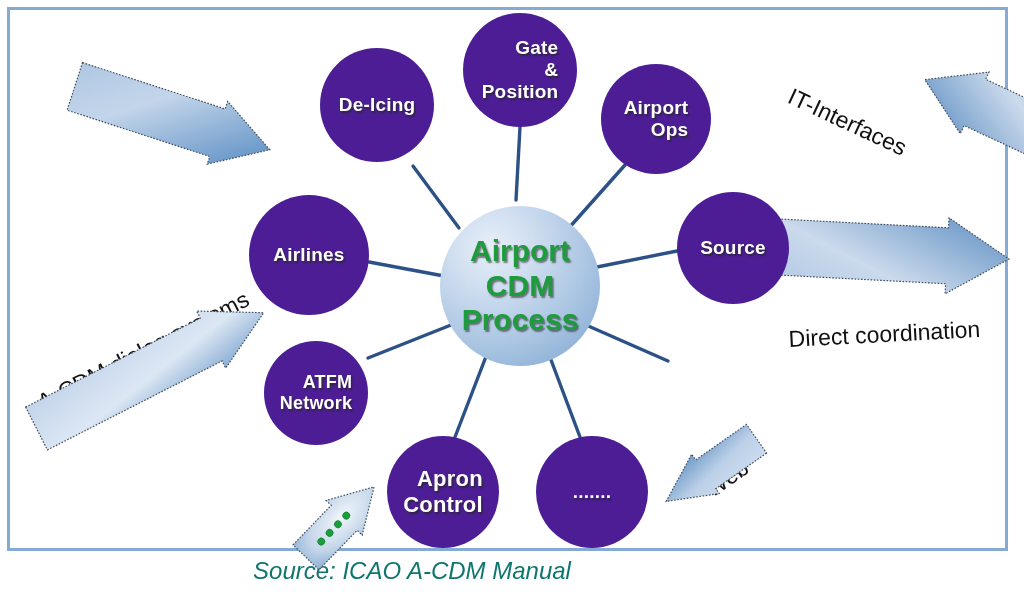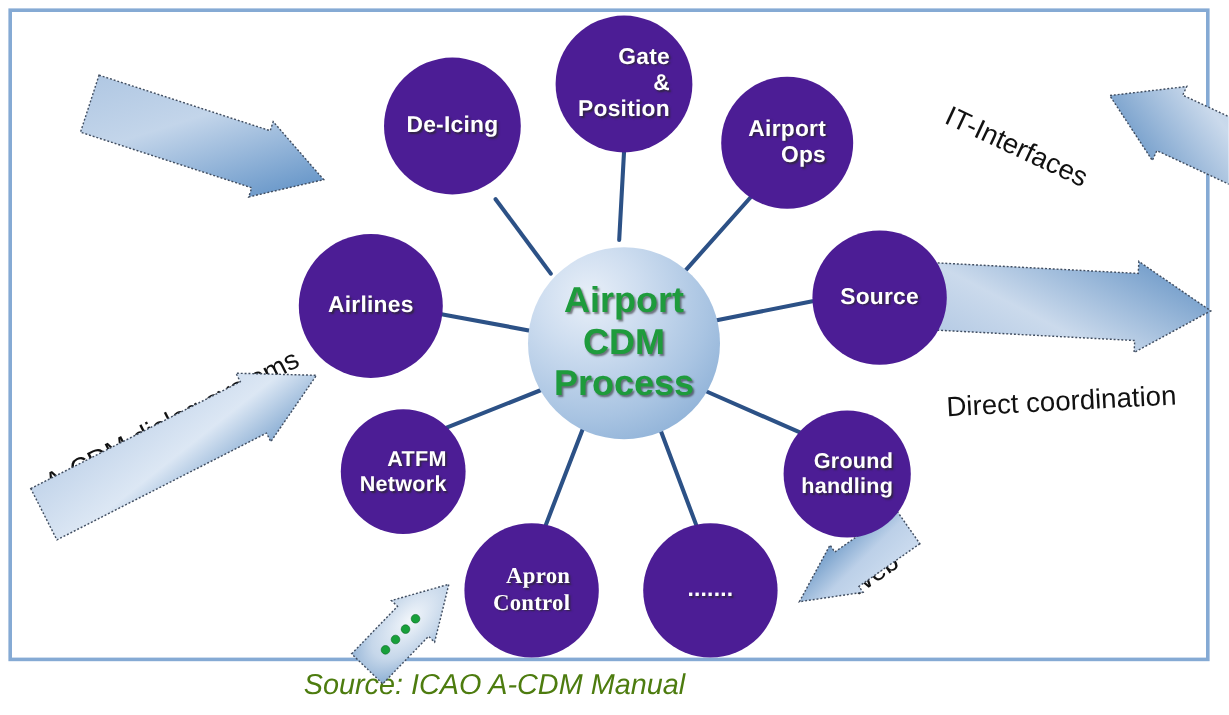--- a/index.html
+++ b/index.html
@@ -85,21 +85,21 @@
 
   
   #caption {
     position: absolute;
     left: 0;
     top: 557px;
     width: 824px;
     text-align: center;
     font-style: italic;
     font-size: 24px;
-    color: #4d7c0f;
+    color: #0f766e;
     font-family: "Liberation Sans", sans-serif;
   }
 </style>
 </head>
 <body>
 
 <div id="stage">
 
   <div id="frame"></div>
 
@@ -207,33 +207,28 @@
     </div>
 
     <div class="node" style="left:249px; top:195px; width:120px; height:120px; font-size:19px;">
       <span class="node-label">Airlines</span>
     </div>
 
     <div class="node" style="left:677px; top:192px; width:112px; height:112px; font-size:19px;">
       <span class="node-label">Source</span>
     </div>
 
-    <div class="node" style="left:284px; top:341px; width:104px; height:104px; font-size:18px;">
+    <div class="node" style="left:264px; top:341px; width:104px; height:104px; font-size:18px;">
       <span class="node-label">
         ATFM<br>Network
       </span>
     </div>
 
-    <div class="node" style="left:653px; top:342px; width:106px; height:106px; font-size:18px;">
-      <span class="node-label">
-        Ground<br>handling
-      </span>
-    </div>
-
-    <div class="node" style="left:387px; top:436px; width:112px; height:112px; font-size:19px;font-family:Liberation Serif, serif;">
+
+    <div class="node" style="left:387px; top:436px; width:112px; height:112px; font-size:22px;">
       <span class="node-label">
         Apron<br>Control
       </span>
     </div>
 
     <div class="node" style="left:536px; top:436px; width:112px; height:112px; font-size:19px;">
       <span class="node-label">.......</span>
     </div>
 
     <div class="hub" style="left:440px; top:206px; width:160px; height:160px;">

